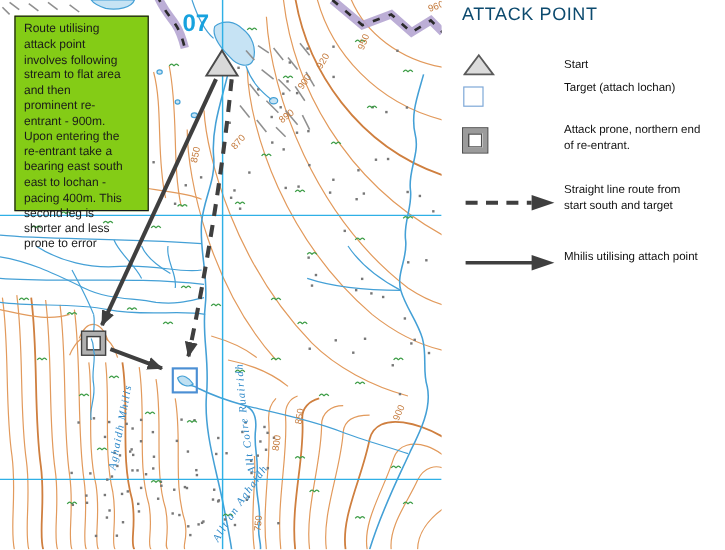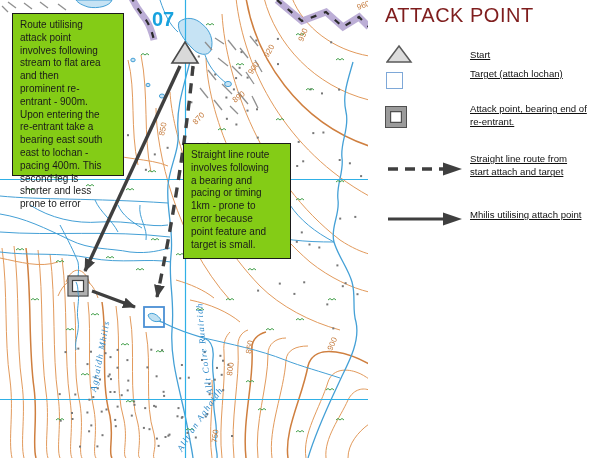--- a/index.html
+++ b/index.html
@@ -24,24 +24,24 @@
   .tuft{fill:none;stroke:var(--vegetation-green);stroke-width:1;}
   .route-solid{stroke:var(--arrow);stroke-width:3.4;fill:none;}
   .route-dashed{stroke:var(--arrow);stroke-width:3.4;fill:none;stroke-dasharray:10 7.5;}
   
   .note{position:absolute;background:#84cc16;border:1.6px solid #1a1a1a;
         font-size:10px;line-height:1.28;padding:5px 18px 4px 7px;box-sizing:border-box;}
   #note1{left:12px;top:13px;width:112px;height:163px;}
   #note2{left:183px;top:143px;width:108px;height:116px;}
   
   #legend{position:absolute;left:375px;top:0;width:229px;height:458px;background:#fff;}
-  #legend-title{position:absolute;left:10px;top:4px;font-size:20px;letter-spacing:.5px;color:#7f1d1d;text-align:center;}
+  #legend-title{position:absolute;left:10px;top:4px;font-size:15px;letter-spacing:.5px;color:#0c4a6e;text-align:center;}
   .lg-row{position:absolute;left:0;width:229px;}
   .lg-ic{position:absolute;left:11px;}
-  .lg-label{position:absolute;left:95px;width:118px;font-size:9.6px;line-height:1.4;color:#111;text-decoration:underline;}
+  .lg-label{position:absolute;left:95px;width:118px;font-size:9.6px;line-height:1.4;color:#111;}
   .sq-target{width:15px;height:15px;border:1.8px solid #7ea8d8;background:#fff;}
   .sq-attack{width:12px;height:12px;border:4px solid var(--marker-gray);
              outline:1.2px solid #4f4f4f;box-shadow:inset 0 0 0 1.2px #4f4f4f;background:#fff;}
 </style>
 </head>
 <body>
 
 <div id="stage">
 
   <svg id="mapsvg" width="604" height="458" viewBox="0 0 604 458">
@@ -405,48 +405,47 @@
         <path class="stream thin" d="M 76,282 C 79,288 77,292 79,296"></path>
       </g>
       <g>
         <path d="M 148,315 C 152,311 158,315 161,320 C 158,323 150,322 148,315 Z" fill="#bfe0f2" stroke="#44a0d6" stroke-width="1"></path>
         <rect x="144" y="307" width="20" height="20" fill="none" stroke="#4b8fd4" stroke-width="1.8"></rect>
       </g>
     </g>
   </svg>
 
   <div class="note" id="note1">Route utilising attack point involves following stream to flat area and then prominent re-entrant - 900m. Upon entering the re-entrant take a bearing east south east to lochan - pacing 400m. This second leg is shorter and less prone to error</div>
-  <div class="note" id="note2">Straight line route involves following a bearing and pacing or timing 1km - prone to error because point feature and target is small.</div>
 
   <div id="legend">
     <div id="legend-title">ATTACK POINT</div>
 
     <div class="lg-row" style="top:44px">
       <svg class="lg-ic" style="top:0" width="28" height="20">
         <polygon points="13,2 25,18 1,18" fill="#dcdcdc" stroke="#5a5a5a" stroke-width="1.5"></polygon>
       </svg>
       <div class="lg-label" style="top:4px">Start</div>
     </div>
 
     <div class="lg-row" style="top:70px">
       <div class="lg-ic sq-target" style="top:2px"></div>
       <div class="lg-label" style="top:-3px">Target (attach lochan)</div>
     </div>
 
     <div class="lg-row" style="top:105px">
       <div class="lg-ic sq-attack" style="top:2px"></div>
-      <div class="lg-label" style="top:-3px">Attack point, bearing end of re-entrant.</div>
+      <div class="lg-label" style="top:-3px">Attack prone, northern end of re-entrant.</div>
     </div>
 
     <div class="lg-row" style="top:152px">
       <svg class="lg-ic" style="top:9px" width="80" height="16">
         <line x1="2" y1="8" x2="57" y2="8" stroke="#3f3f3f" stroke-width="3.4" stroke-dasharray="10 7"></line>
         <polygon points="57,1.5 76,8 57,14.5" fill="#3f3f3f"></polygon>
       </svg>
-      <div class="lg-label" style="top:0">Straight line route from start attach and target</div>
+      <div class="lg-label" style="top:0">Straight line route from start south and target</div>
     </div>
 
     <div class="lg-row" style="top:205px">
       <svg class="lg-ic" style="top:6px" width="80" height="16">
         <line x1="2" y1="8" x2="58" y2="8" stroke="#3f3f3f" stroke-width="2.8"></line>
         <polygon points="57,1.5 76,8 57,14.5" fill="#3f3f3f"></polygon>
       </svg>
       <div class="lg-label" style="top:3px">Mhilis utilising attach point</div>
     </div>
   </div>

